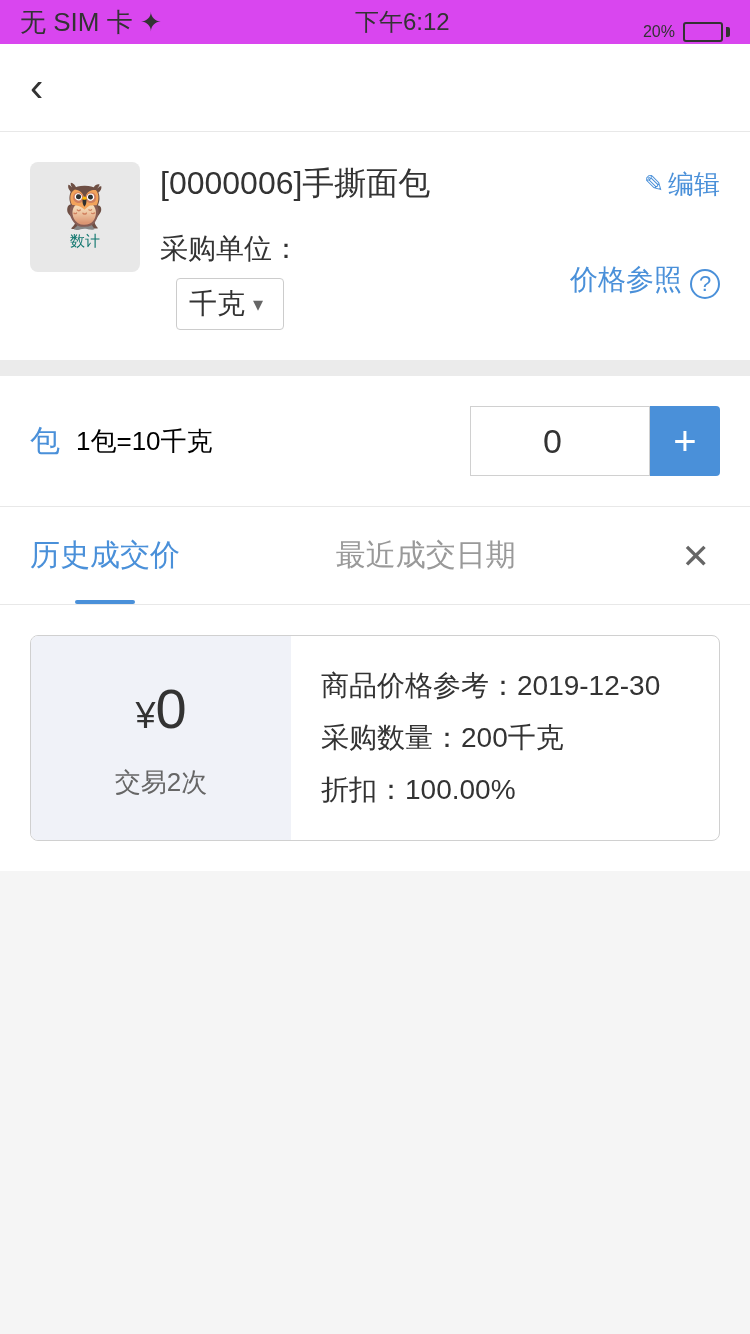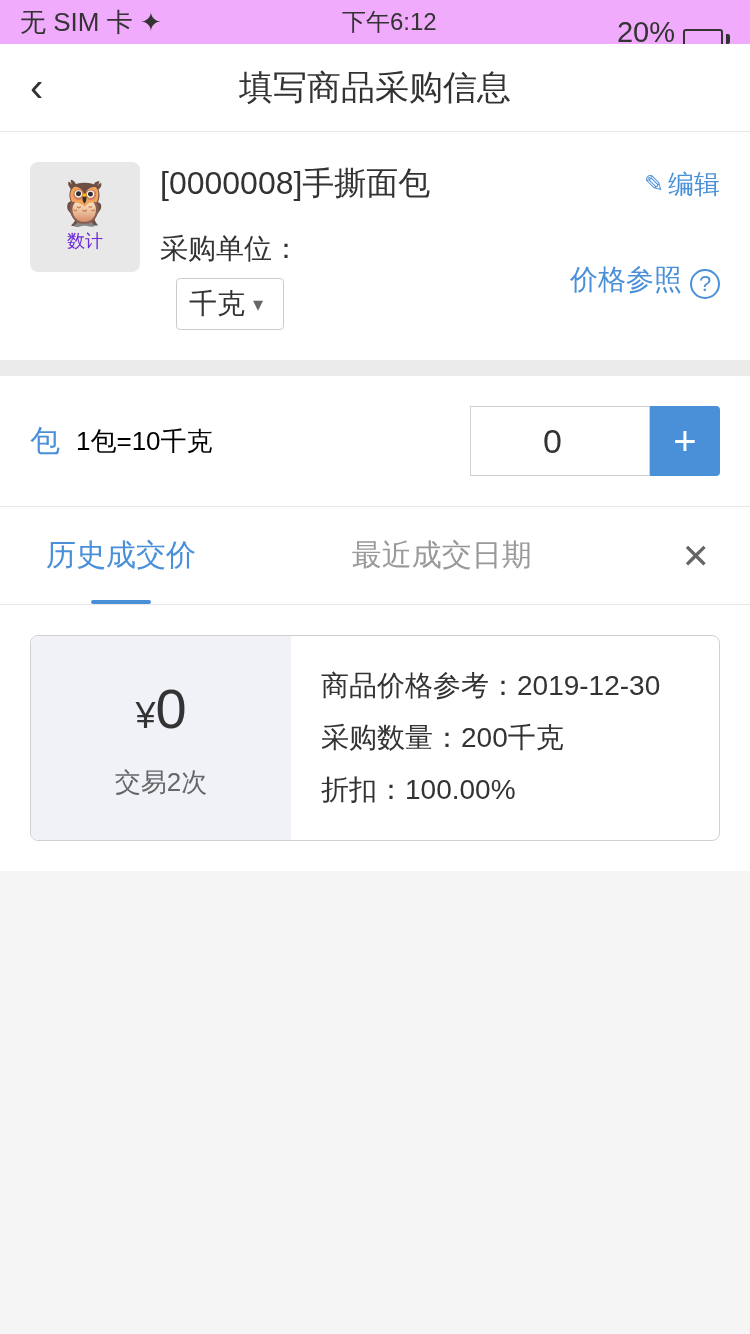--- a/index.html
+++ b/index.html
@@ -10,40 +10,40 @@
       font-family: -apple-system, "PingFang SC", "Helvetica Neue", Arial, sans-serif;
       background: #f5f5f5;
       overflow-x: hidden;
     }
 
     
     .status-bar {
       display: flex;
       justify-content: space-between;
       align-items: center;
-      background: #f0abfc;
+      background: #d946ef;
       height: 44px;
       padding: 0 20px;
       font-size: 28px;
     }
     .status-left {
       font-size: 26px;
       color: #333;
       font-weight: 500;
     }
     .status-center {
       font-size: 24px;
       color: #333;
       font-weight: 500;
     }
     .status-right {
       display: flex;
-      align-items: flex-end;
+      align-items: center;
       gap: 8px;
-      font-size: 29px;
+      font-size: 16px;
       color: #333;
       margin-top: 20px;
     }
     .battery-icon {
       display: inline-flex;
       align-items: center;
       gap: 3px;
     }
     .battery-body {
       width: 40px;
@@ -112,22 +112,22 @@
     }
     .product-thumbnail-inner {
       text-align: center;
       color: #888;
     }
     .owl-icon {
       font-size: 44px;
       line-height: 1;
     }
     .owl-label {
-      font-size: 18px;
-      color: #6d28d9;
+      font-size: 15px;
+      color: #0f766e;
       margin-top: 4px;
     }
     .product-info {
       flex: 1;
     }
     .product-top-row {
       display: flex;
       justify-content: space-between;
       align-items: center;
     }
@@ -263,21 +263,20 @@
       justify-content: space-between;
       border-bottom: 1px solid #e8e8e8;
       padding: 0 30px;
     }
     .tab-item {
       padding: 28px 0;
       font-size: 30px;
       color: #999;
       cursor: pointer;
       position: relative;
-      margin-left: 16px;
     }
     .tab-item.active {
       color: #4a90d9;
       font-weight: 500;
     }
     .tab-item.active::after {
       content: '';
       position: absolute;
       bottom: 0;
       left: 50%;
@@ -359,34 +358,33 @@
       <span class="battery-body">
         <span class="battery-fill"></span>
       </span>
       <span class="battery-tip"></span>
     </span>
   </div>
 </div>
 
 <div class="nav-bar">
   <div class="nav-back">‹</div>
-  <div class="nav-title">填写商品采购信息</div>
 </div>
 
 <div class="product-card">
   <div class="product-row">
     <div class="product-thumbnail">
       <div class="product-thumbnail-inner">
         <div class="owl-icon">🦉</div>
         <div class="owl-label">数计</div>
       </div>
     </div>
     <div class="product-info">
       <div class="product-top-row">
-        <div class="product-name">[0000008]手撕面包</div>
+        <div class="product-name">[0000006]手撕面包</div>
         <div class="edit-btn">
           <span class="edit-icon-symbol">✎</span>
           <span>编辑</span>
         </div>
       </div>
       <div class="product-unit-row">
         <div class="unit-label">
           <span>采购单位：</span>
           <div class="unit-select">
             <span>千克</span>

